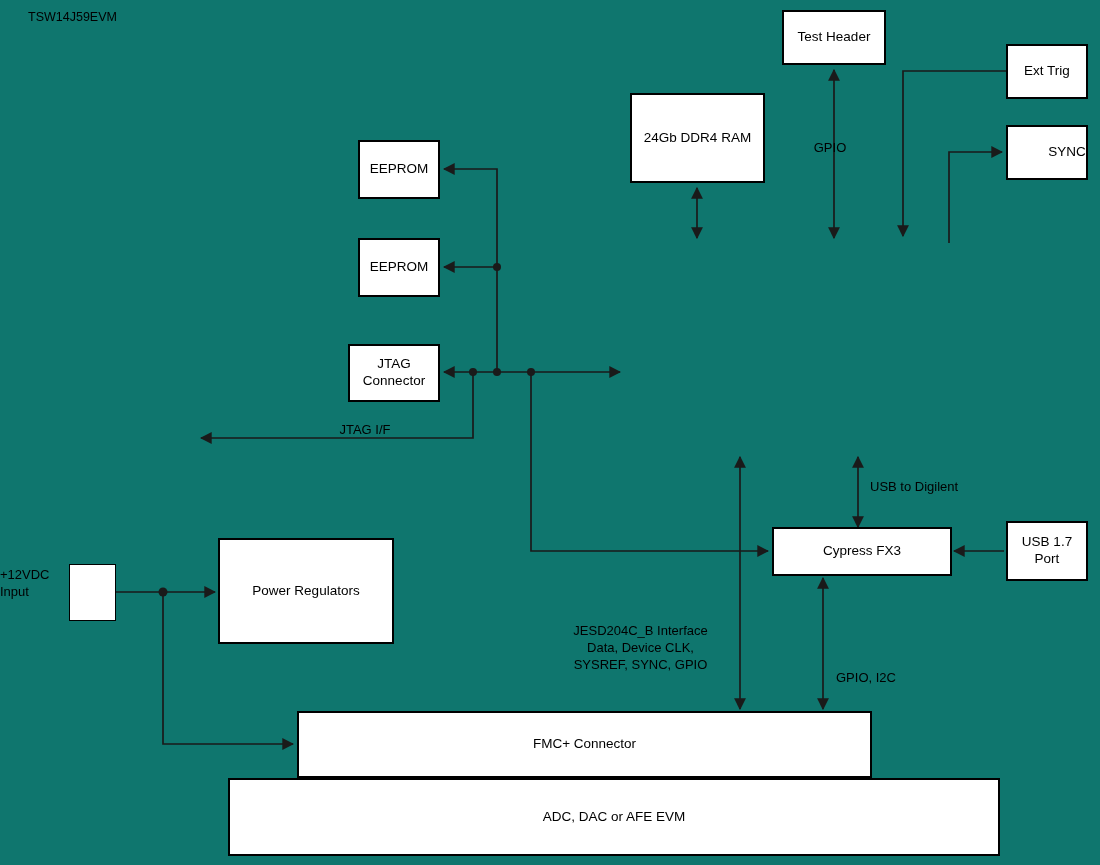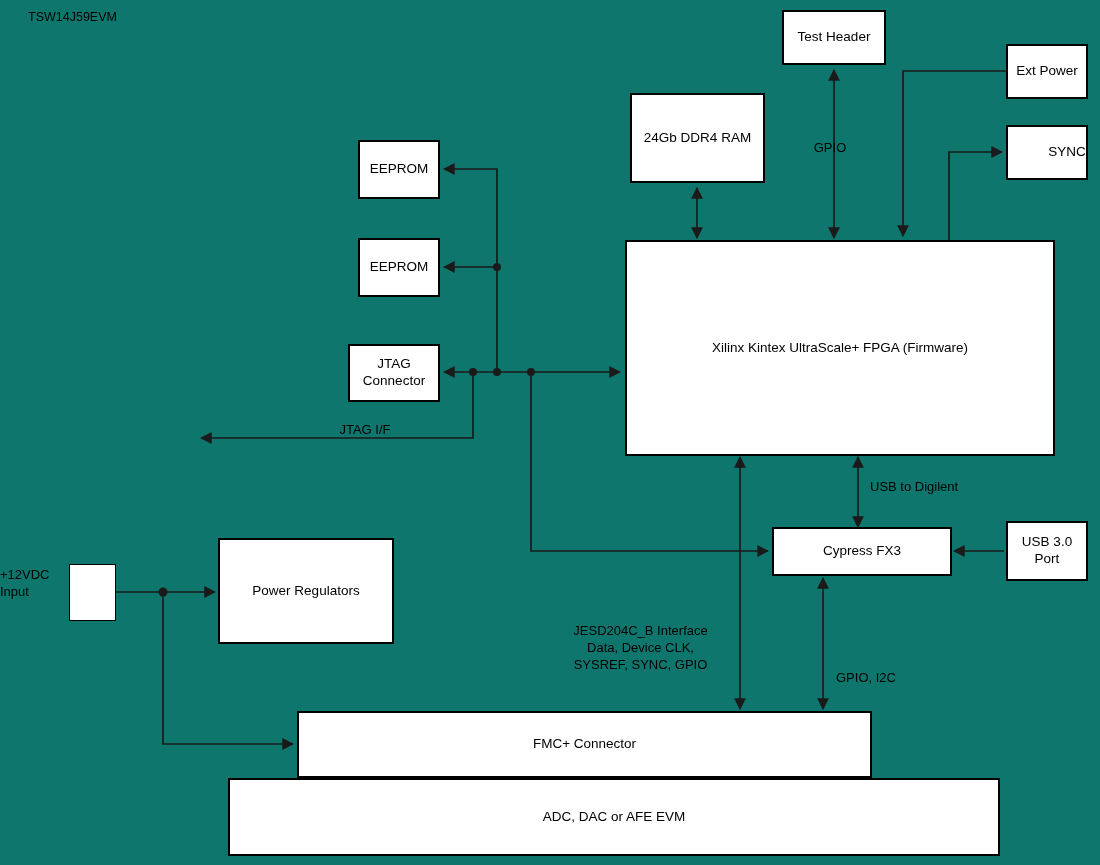--- a/index.html
+++ b/index.html
@@ -116,43 +116,42 @@
 
       <path d="M 163 592 L 163 744 L 293 744" marker-end="url(#arrowEnd)"></path>
 
       <circle cx="163" cy="592" r="4.5" fill="#1a1a1a" stroke="none"></circle>
 
     </g>
   </svg>
 
   <div class="node" style="left:782px; top:10px; width:104px; height:55px;">Test Header</div>
 
-  <div class="node" style="left:1006px; top:44px; width:82px; height:55px;">Ext Power</div>
+  <div class="node" style="left:1006px; top:44px; width:82px; height:55px;">Ext Trig</div>
 
   <div class="node" style="left:1006px; top:125px; width:82px; height:55px;padding-left:40px;">SYNC</div>
 
   <div class="node" style="left:630px; top:93px; width:135px; height:90px;">24Gb DDR4 RAM</div>
 
-  <div class="node" style="left:625px; top:240px; width:430px; height:216px;">Xilinx Kintex UltraScale+ FPGA (Firmware)</div>
 
   <div class="node" style="left:358px; top:140px; width:82px; height:59px;">EEPROM</div>
 
   <div class="node" style="left:358px; top:238px; width:82px; height:59px;">EEPROM</div>
 
   <div class="node" style="left:348px; top:344px; width:92px; height:58px;">JTAG
 Connector</div>
 
 
   <div class="node thin" style="left:69px; top:564px; width:47px; height:57px;"></div>
 
   <div class="node" style="left:218px; top:538px; width:176px; height:106px;">Power Regulators</div>
 
   <div class="node" style="left:772px; top:527px; width:180px; height:49px;">Cypress FX3</div>
 
-  <div class="node" style="left:1006px; top:521px; width:82px; height:60px;">USB 3.0
+  <div class="node" style="left:1006px; top:521px; width:82px; height:60px;">USB 1.7
 Port</div>
 
   <div class="node" style="left:297px; top:711px; width:575px; height:67px;">FMC+ Connector</div>
 
   <div class="node" style="left:228px; top:778px; width:772px; height:78px;">ADC, DAC or AFE EVM</div>
 
   <div class="wire-label" style="left:790px; top:140px; width:80px;">GPIO</div>
 
   <div class="wire-label" style="left:275px; top:422px; width:180px;">JTAG I/F</div>
 

